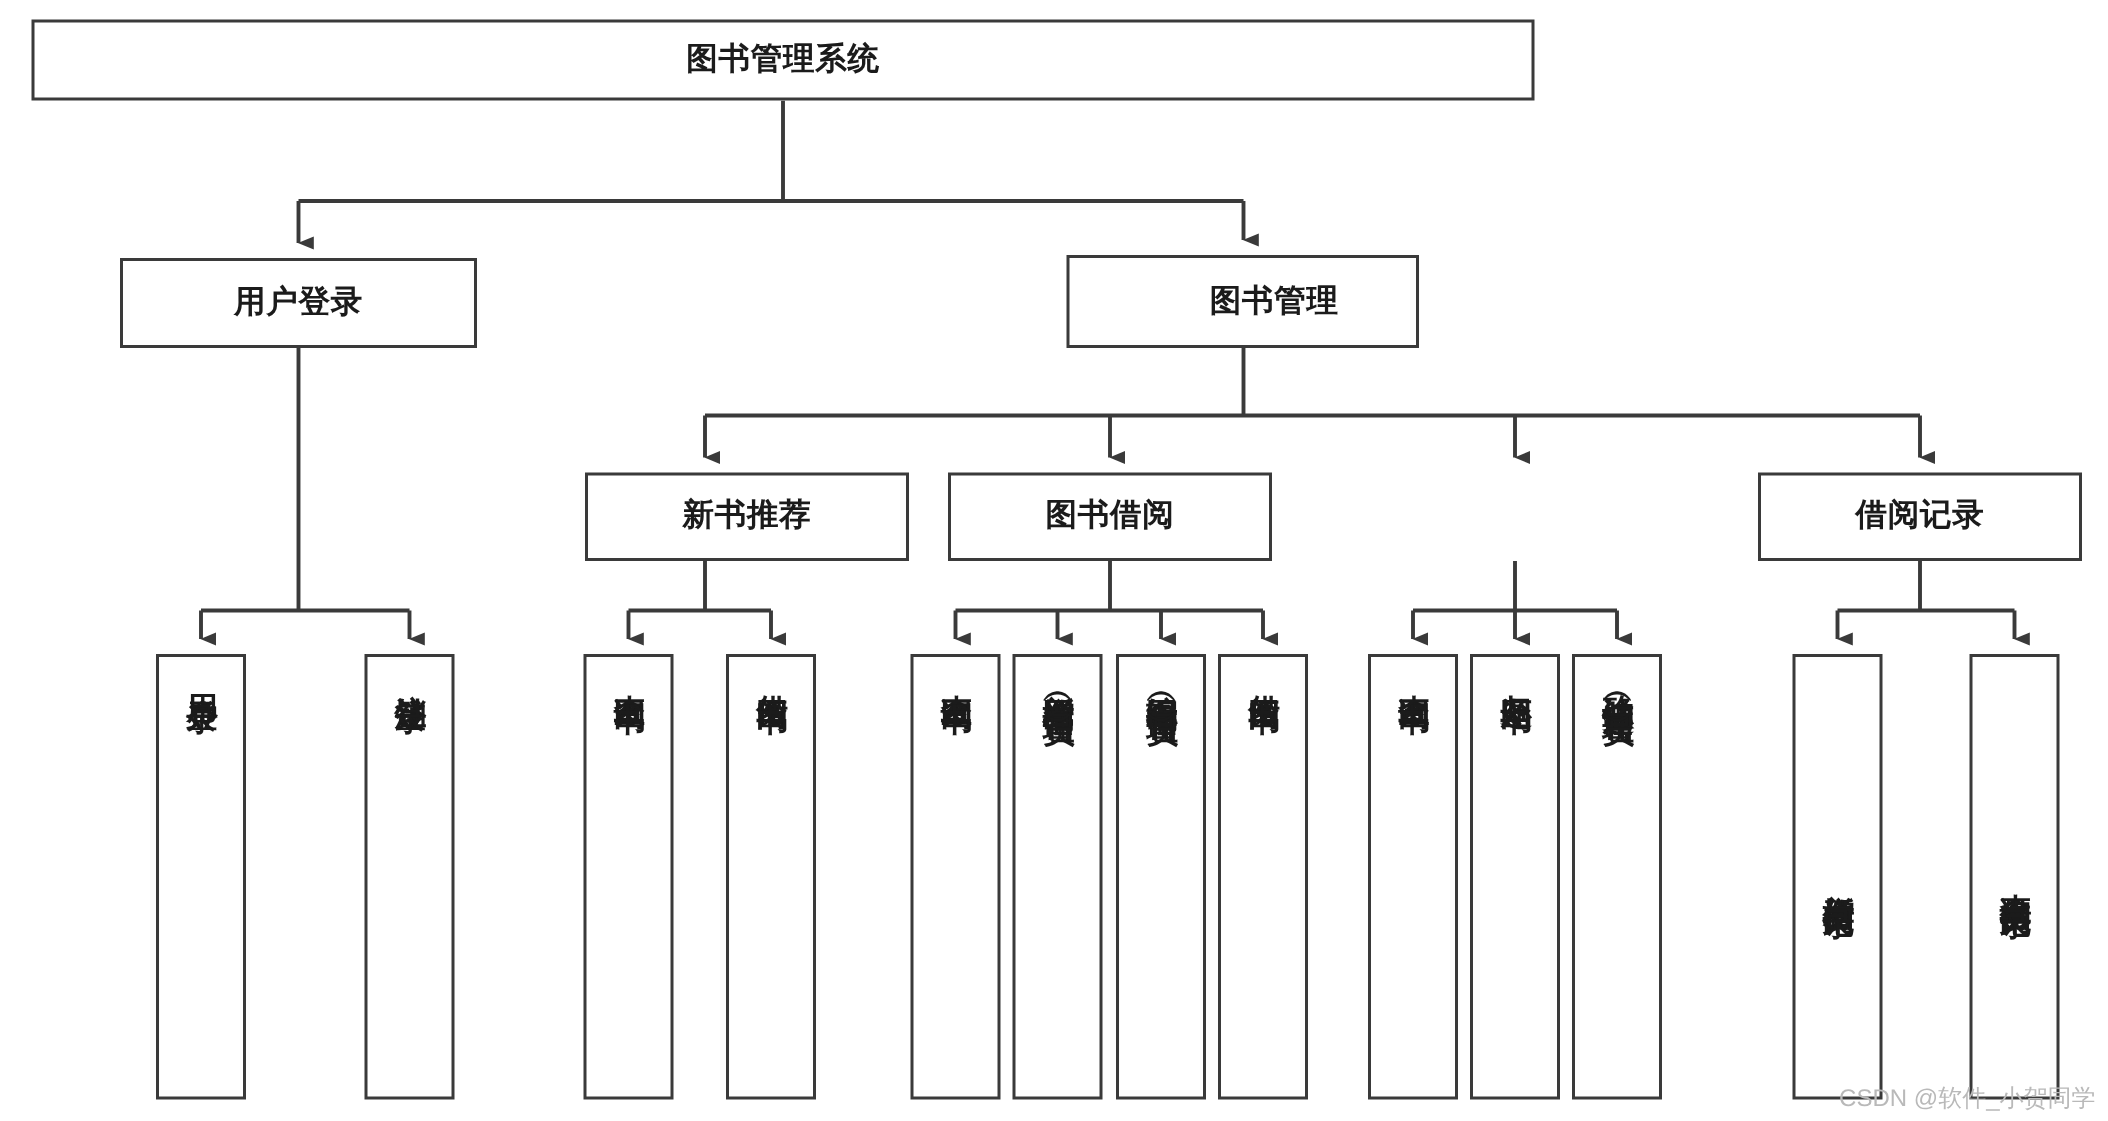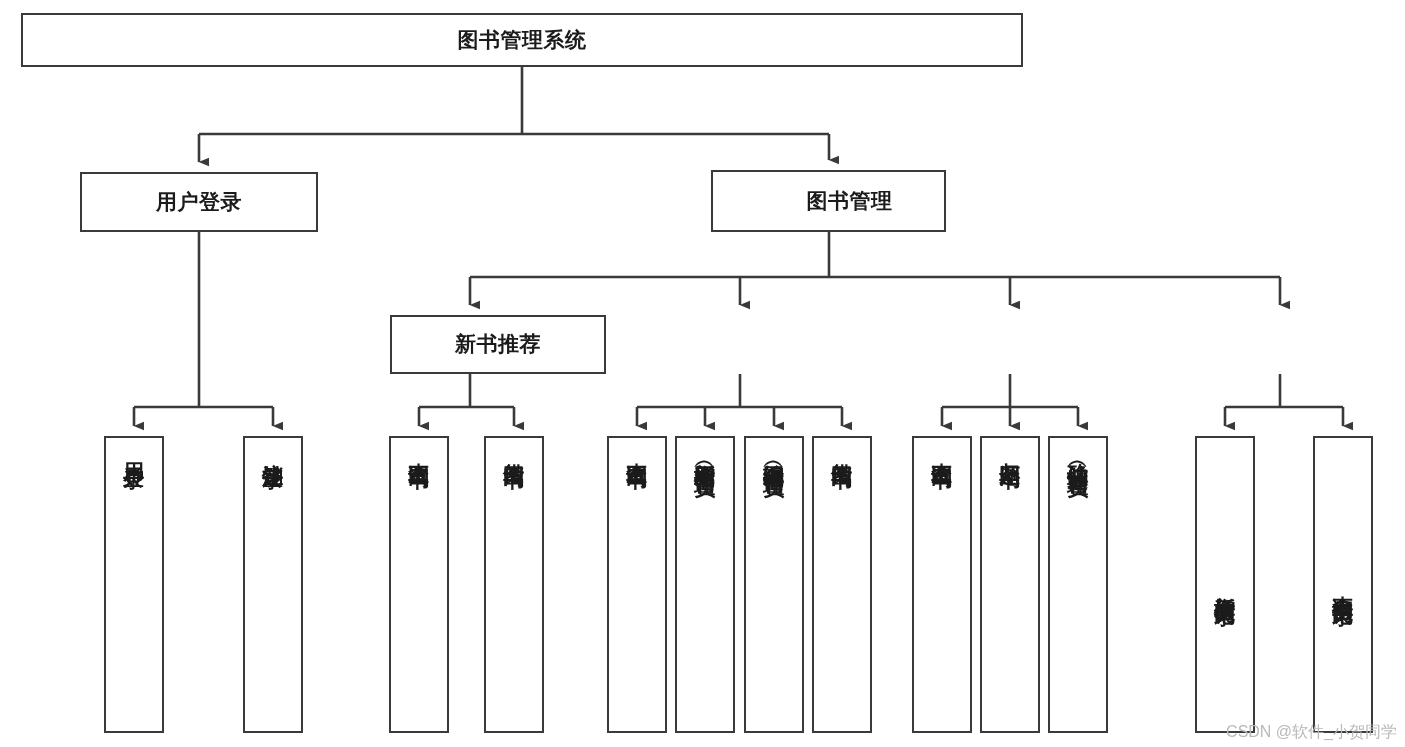--- a/index.html
+++ b/index.html
@@ -84,20 +84,26 @@
   <div class="node" style="left:80px;top:172px;width:238px;height:60px;">
     <span class="lbl">用户登录</span>
   </div>
   <div class="node" style="left:711px;top:170px;width:235px;height:62px;padding-left:42px;">
     <span class="lbl">图书管理</span>
   </div>
 
   <div class="node" style="left:362px;top:315px;width:216px;height:59px;margin-left:28px;">
     <span class="lbl">新书推荐</span>
   </div>
+  <div class="node" style="left:632px;top:315px;width:216px;height:59px;">
+    <span class="lbl">图书借阅</span>
+  </div>
+  <div class="node" style="left:1172px;top:315px;width:216px;height:59px;">
+    <span class="lbl">借阅记录</span>
+  </div>
 
   <div class="node leaf" style="left:104px;top:436px;width:60px;height:297px;">
     <span class="lbl">用户登录</span>
   </div>
   <div class="node leaf" style="left:243px;top:436px;width:60px;height:297px;">
     <span class="lbl">注销登录</span>
   </div>
 
   <div class="node leaf" style="left:389px;top:436px;width:60px;height:297px;">
     <span class="lbl">查询图书</span>

